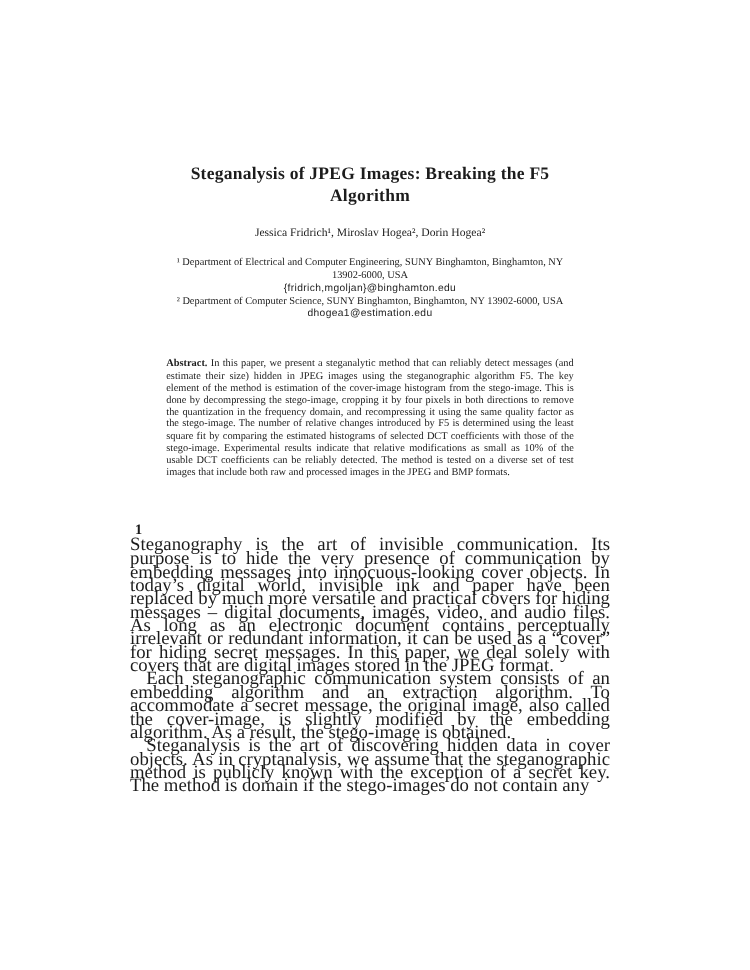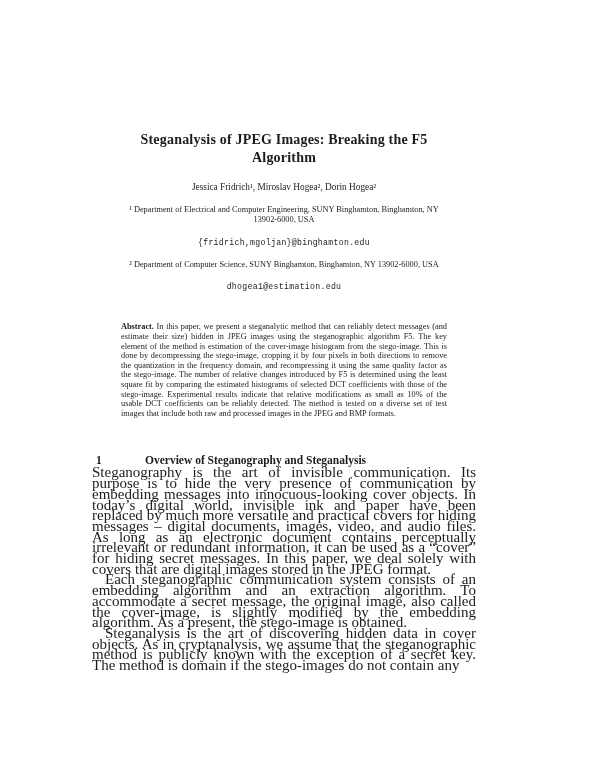--- a/index.html
+++ b/index.html
@@ -7,21 +7,21 @@
     position: relative;
     width: 600px;
     height: 776px;
     background: #ffffff;
     color: #1c1c1c;
     font-family: "Liberation Serif", "DejaVu Serif", serif;
     overflow: hidden;
   }
   .content {
     position: absolute;
-    left: 92px;
+    left: 104px;
     top: 0;
     width: 384px;
   }
   .title-block {
     margin: 131px auto 0 auto;
     width: 330px;
     text-align: center;
     font-weight: bold;
     font-size: 14px;
     line-height: 18px;
@@ -34,23 +34,23 @@
     font-size: 9.3px;
     line-height: 11px;
   }
   .affiliations {
     margin: 12px auto 0 auto;
     width: 330px;
     text-align: center;
     font-size: 8.3px;
     line-height: 10.3px;
   }
-  .affil-line { display: block; margin-top: 12px; }
+  .affil-line { display: block; }
   .mono {
-    font-family: Liberation Mono, monospace;
+    font-family: Liberation Sans, sans-serif;
     font-size: 8.2px;
     letter-spacing: 0.3px;
   }
   .abstract {
     margin-top: 30px;
     padding: 0 29px;
     text-align: justify;
     font-size: 8.3px;
     line-height: 9.6px;
     font-family: Liberation Serif, serif;
@@ -97,23 +97,22 @@
       <span class="affil-line mono">dhogea1@estimation.edu</span>
     </div>
 
     <div class="abstract">
       <b>Abstract.</b>
       <span>In this paper, we present a steganalytic method that can reliably detect messages (and estimate their size) hidden in JPEG images using the steganographic algorithm F5. The key element of the method is estimation of the cover-image histogram from the stego-image. This is done by decompressing the stego-image, cropping it by four pixels in both directions to remove the quantization in the frequency domain, and recompressing it using the same quality factor as the stego-image. The number of relative changes introduced by F5 is determined using the least square fit by comparing the estimated histograms of selected DCT coefficients with those of the stego-image. Experimental results indicate that relative modifications as small as 10% of the usable DCT coefficients can be reliably detected. The method is tested on a diverse set of test images that include both raw and processed images in the JPEG and BMP formats.</span>
     </div>
 
     <div class="section-heading">
       <span class="sec-num">1</span>
-      <span class="sec-title">Overview of Steganography and Steganalysis</span>
     </div>
 
     <div class="body-text">
       <p>Steganography is the art of invisible communication. Its purpose is to hide the very presence of communication by embedding messages into innocuous-looking cover objects. In today’s digital world, invisible ink and paper have been replaced by much more versatile and practical covers for hiding messages – digital documents, images, video, and audio files. As long as an electronic document contains perceptually irrelevant or redundant information, it can be used as a “cover” for hiding secret messages. In this paper, we deal solely with covers that are digital images stored in the JPEG format.</p>
-      <p class="indent">Each steganographic communication system consists of an embedding algorithm and an extraction algorithm. To accommodate a secret message, the original image, also called the cover-image, is slightly modified by the embedding algorithm. As a present, the stego-image is obtained.</p>
+      <p class="indent">Each steganographic communication system consists of an embedding algorithm and an extraction algorithm. To accommodate a secret message, the original image, also called the cover-image, is slightly modified by the embedding algorithm. As a result, the stego-image is obtained.</p>
       <p class="indent">Steganalysis is the art of discovering hidden data in cover objects. As in cryptanalysis, we assume that the steganographic method is publicly known with the exception of a secret key. The method is domain if the stego-images do not contain any</p>
     </div>
 
   </div>
 </div>
 
 </body></html>

